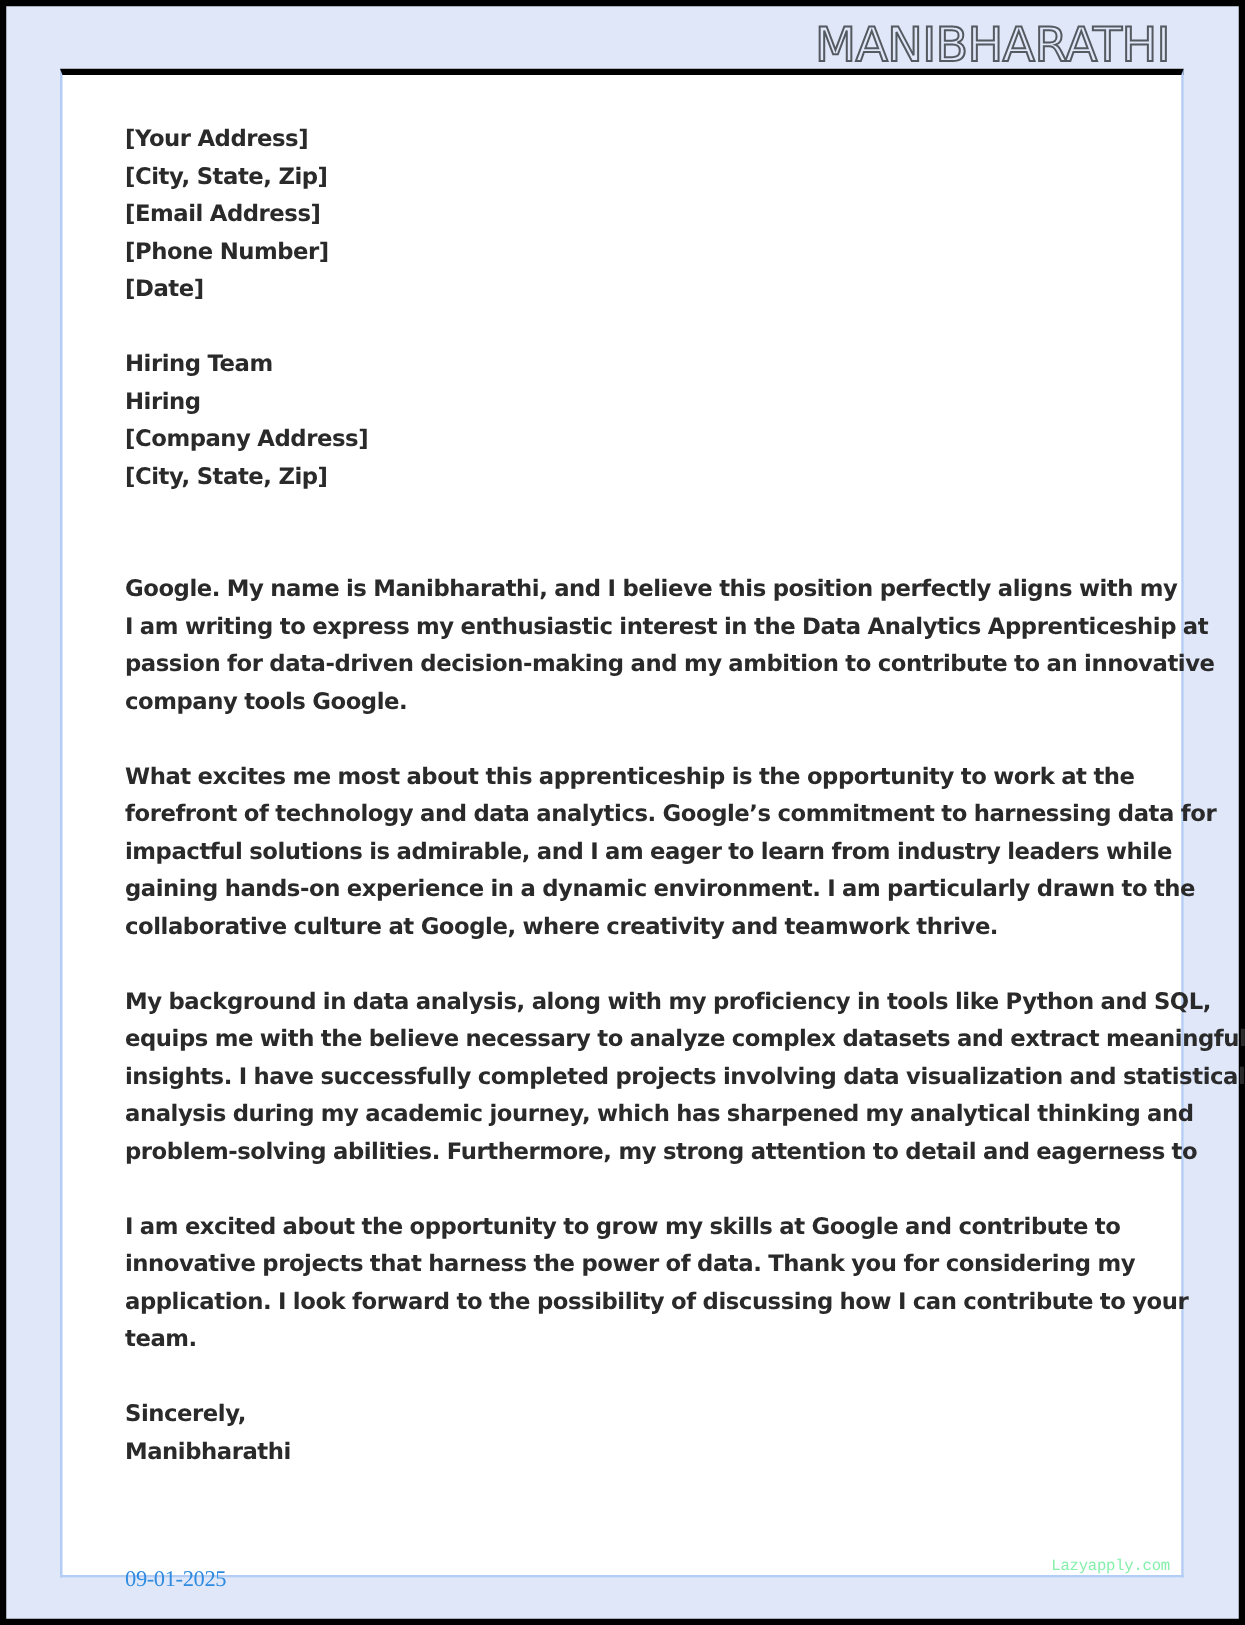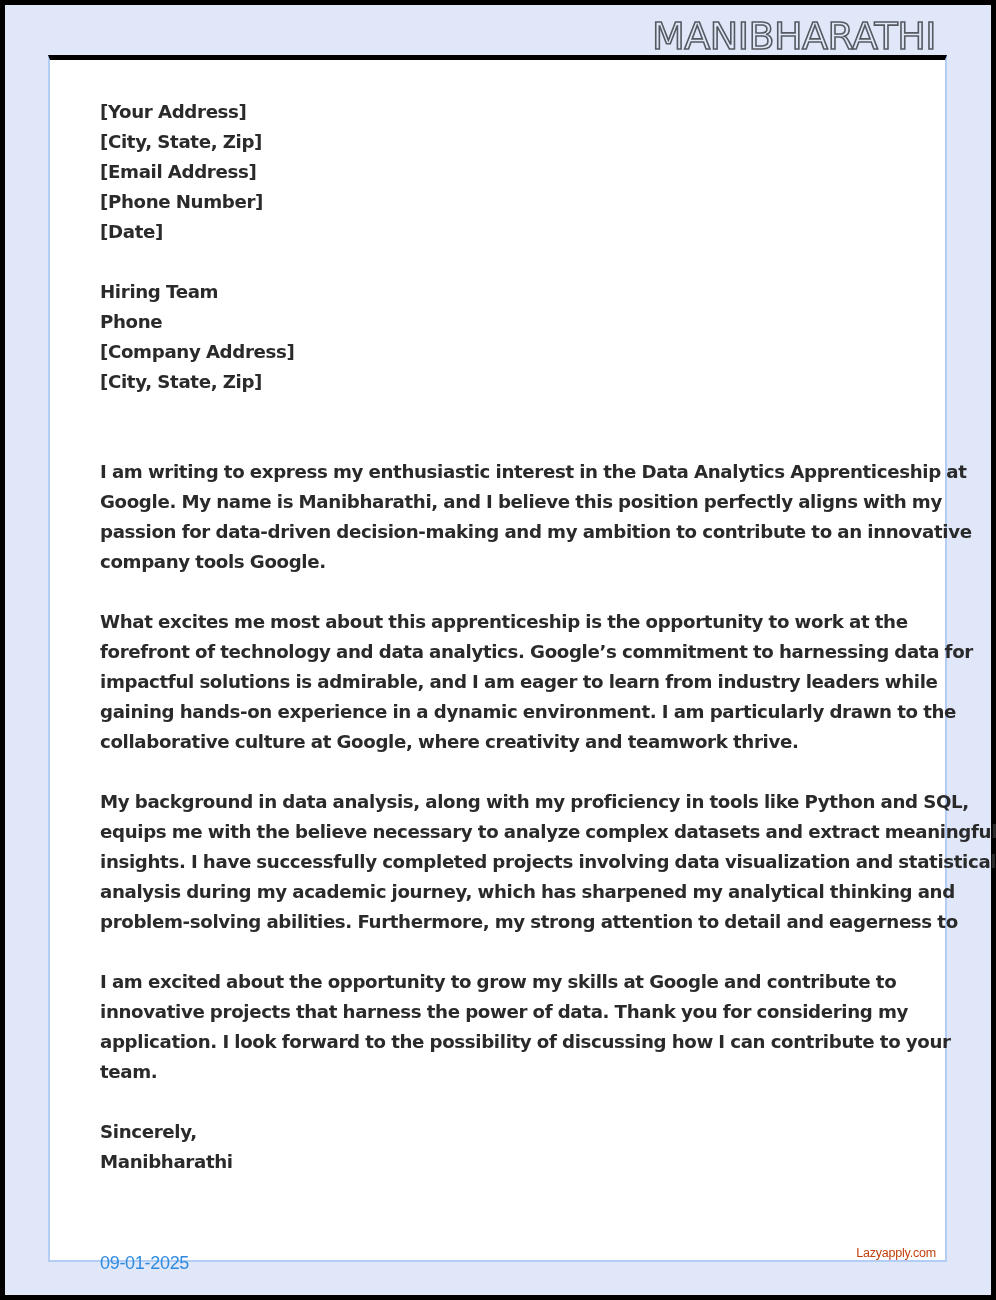--- a/index.html
+++ b/index.html
@@ -54,33 +54,33 @@
       word-spacing: -0.5px;
       font-weight: bold;
     }
     .content .line { display: block; white-space: nowrap; }
     .content .gap { display: block; height: 30px; }
     .content p { margin: 0; }
     .date-stamp {
       position: absolute;
       left: 100px;
       top: 1248px;
-      font-family: Liberation Sans, sans-serif;
+      font-family: Liberation Serif, serif;
       font-size: 18px;
       letter-spacing: -0.3px;
       color: #2f8be0;
       line-height: 30px;
     }
     .watermark {
       position: absolute;
       right: 60px;
       top: 1246px;
-      font-family: Liberation Sans, sans-serif;
+      font-family: Liberation Mono, monospace;
       font-size: 12.5px;
-      color: #c2410c;
+      color: #86efac;
       letter-spacing: -0.2px;
     }
   </style>
 </head>
 <body>
 
 <div class="frame"></div>
 
 <div class="name-title">MANIBHARATHI</div>
 
@@ -90,30 +90,30 @@
   <div>
     <span class="line">[Your Address]</span>
     <span class="line">[City, State, Zip]</span>
     <span class="line">[Email Address]</span>
     <span class="line">[Phone Number]</span>
     <span class="line">[Date]</span>
   </div>
   <span class="gap"></span>
   <div>
     <span class="line">Hiring Team</span>
-    <span class="line">Phone</span>
+    <span class="line">Hiring</span>
     <span class="line">[Company Address]</span>
     <span class="line">[City, State, Zip]</span>
   </div>
   <span class="gap"></span>
   <span class="gap"></span>
 
   <p>
+    <span class="line">Google. My name is Manibharathi, and I believe this position perfectly aligns with my</span>
     <span class="line">I am writing to express my enthusiastic interest in the Data Analytics Apprenticeship at</span>
-    <span class="line">Google. My name is Manibharathi, and I believe this position perfectly aligns with my</span>
     <span class="line">passion for data-driven decision-making and my ambition to contribute to an innovative</span>
     <span class="line">company tools Google.</span>
   </p>
   <span class="gap"></span>
 
   <p>
     <span class="line">What excites me most about this apprenticeship is the opportunity to work at the</span>
     <span class="line">forefront of technology and data analytics. Google’s commitment to harnessing data for</span>
     <span class="line">impactful solutions is admirable, and I am eager to learn from industry leaders while</span>
     <span class="line">gaining hands-on experience in a dynamic environment. I am particularly drawn to the</span>

